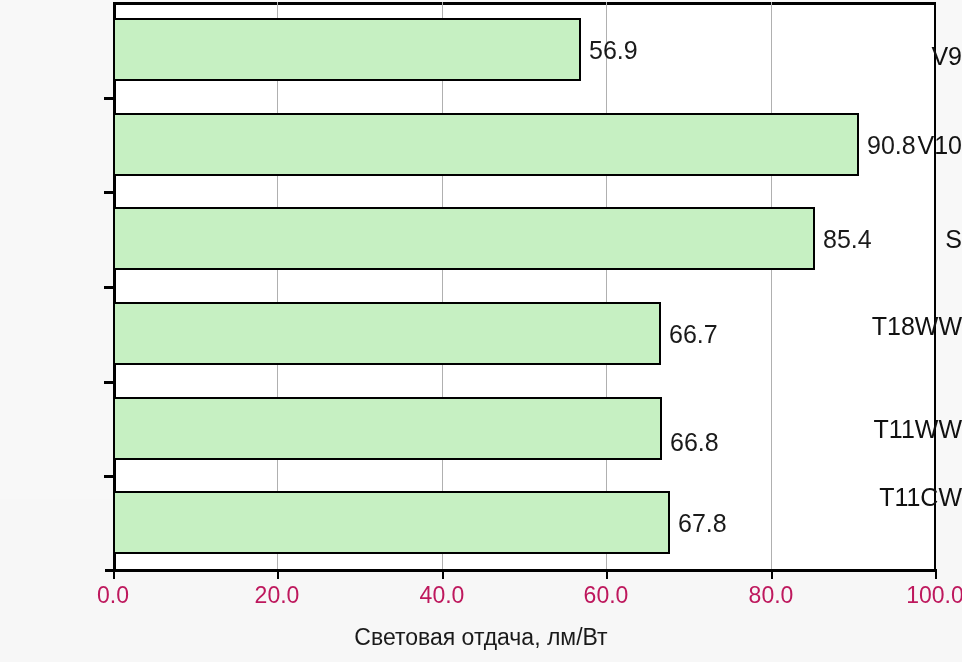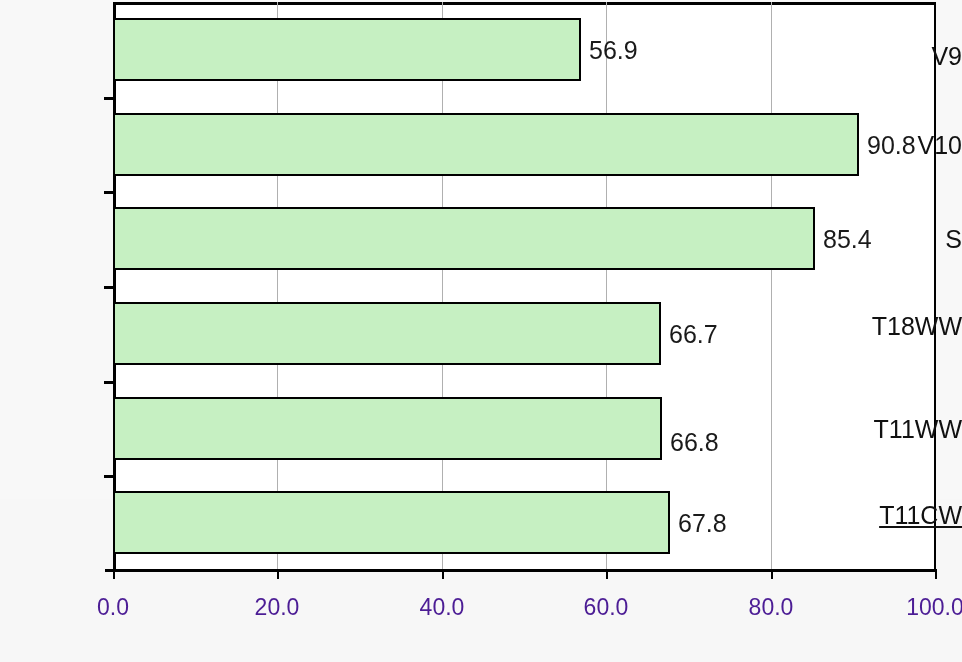--- a/index.html
+++ b/index.html
@@ -107,23 +107,23 @@
     text-align: right;
     font-size: 25px;
     color: #111111;
     white-space: nowrap;
     line-height: 1;
   }
 
   
   .x-tick-label {
     position: absolute;
-    top: 596px;
+    top: 584px;
     font-size: 23px;
-    color: #4c1d95;
+    color: #be185d;
     white-space: nowrap;
     line-height: 1;
     transform: translateX(-50%);
   }
 
   
   #x-axis-title {
     position: absolute;
     left: 0;
     top: 626px;
@@ -182,25 +182,26 @@
       <div class="bar-value" style="left: 669px; top: 322px;">66.7</div>
       <div class="bar-value" style="left: 670px; top: 430px;">66.8</div>
       <div class="bar-value" style="left: 678px; top: 511px;">67.8</div>
     </div>
   <div id="cat-labels">
       <div class="cat-label" style="top: 44px;">V9</div>
       <div class="cat-label" style="top: 133px;">V10</div>
       <div class="cat-label" style="top: 227px;">S</div>
       <div class="cat-label" style="top: 314px;">T18WW</div>
       <div class="cat-label" style="top: 417px;">T11WW</div>
-      <div class="cat-label" style="top: 503px; text-decoration: underline;">T11CW</div>
+      <div class="cat-label" style="top: 485px;">T11CW</div>
     </div>
   <div id="x-tick-labels">
       <div class="x-tick-label" style="left: 113px;">0.0</div>
       <div class="x-tick-label" style="left: 277px;">20.0</div>
       <div class="x-tick-label" style="left: 442px;">40.0</div>
       <div class="x-tick-label" style="left: 606px;">60.0</div>
       <div class="x-tick-label" style="left: 771px;">80.0</div>
       <div class="x-tick-label" style="left: 935px;">100.0</div>
     </div>
 
+  <div id="x-axis-title">Световая отдача, лм/Вт</div>
 
 </div>
 
 </body></html>

